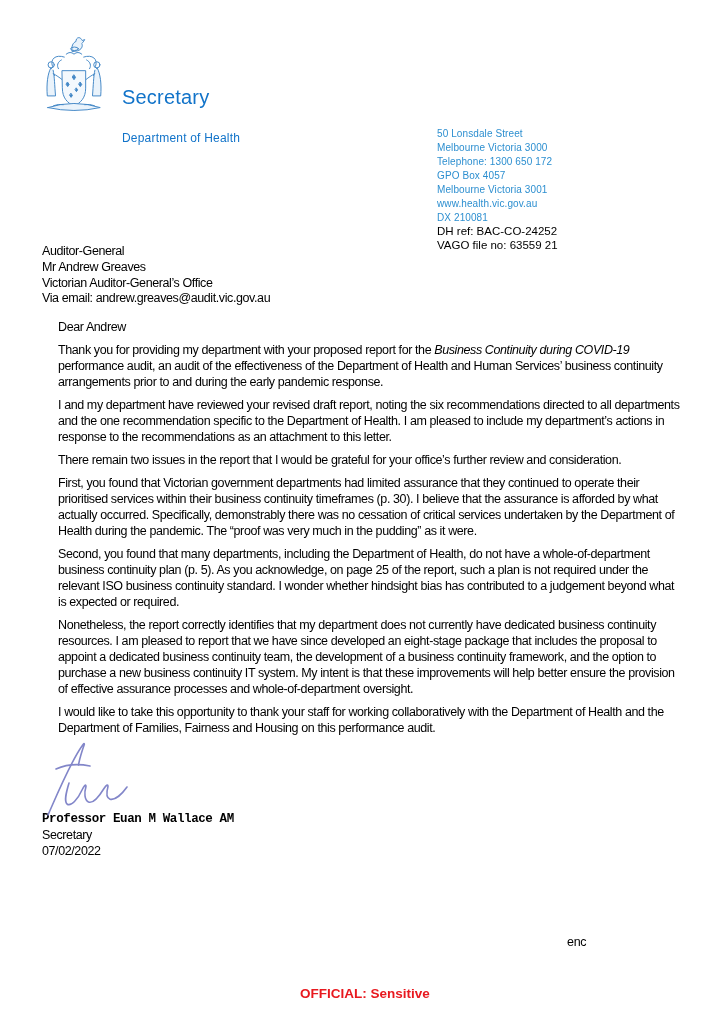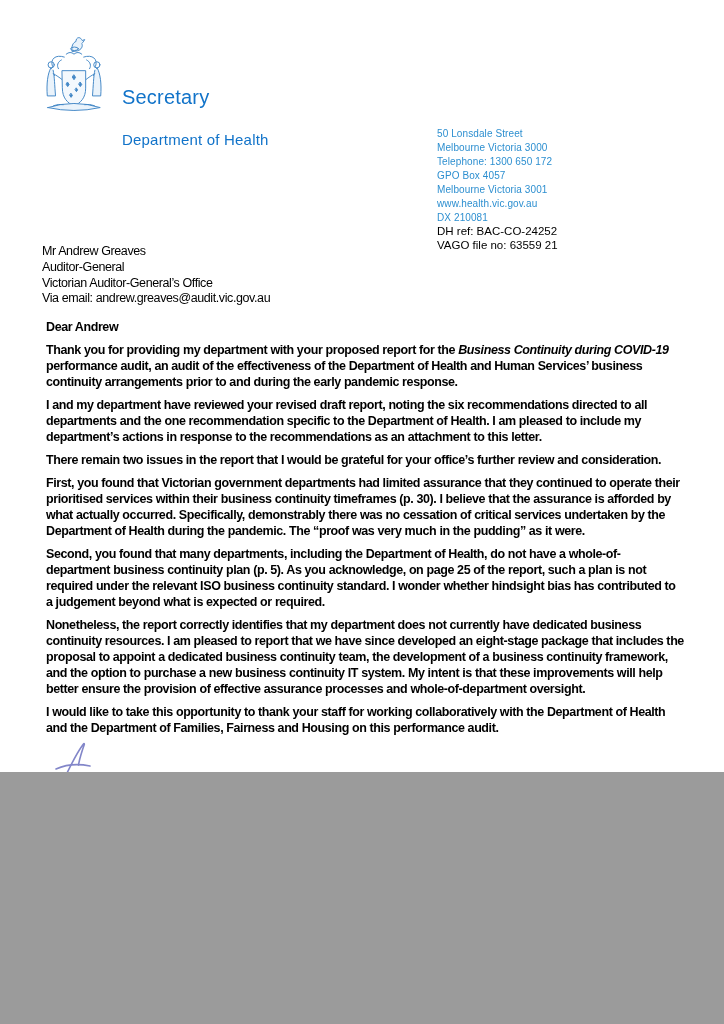--- a/index.html
+++ b/index.html
@@ -1,52 +1,52 @@
 <!DOCTYPE html>
 <html><head>
 <meta charset="utf-8">
 <style>
   * { margin:0; padding:0; box-sizing:border-box; }
   html,body { background:#9b9b9b; }
   .page {
     position:relative;
-    width:724px; height:772px;
+    width:724px; height:1024px;
     margin:0 auto;
     background:#ffffff;
     font-family:"Liberation Sans", sans-serif;
     color:#000;
     overflow:hidden;
   }
   
   .crest { position:absolute; left:40px; top:34px; width:68px; height:84px; }
   .org-title {
     position:absolute; left:122px; top:86px;
     font-size:20px; color:#1173c9; letter-spacing:0.2px;
   }
   .org-subtitle {
     position:absolute; left:122px; top:131px;
-    font-size:15px; color:#1173c9; letter-spacing:0.2px;
+    font-size:12px; color:#1173c9; letter-spacing:0.2px;
   }
   .address-block {
     position:absolute; left:437px; top:127px;
     font-size:10px; line-height:14px; color:#2d8fd0;
     letter-spacing:0.1px;
   }
   .ref-block {
     position:absolute; left:437px; top:224px;
     font-size:11.5px; line-height:14px; color:#000;
   }
   
   .letter {
     position:absolute; left:42px; top:244px; width:642px;
     font-size:12.5px; line-height:16px; letter-spacing:-0.4px;
   }
   .recipient { line-height:15.8px; margin-bottom:12px; }
   .salutation { margin-bottom:7px; }
-  .letter p { margin:0 0 7px 4px;font-weight:bold; }
+  .letter p { margin:0 0 7px 16px; }
   .letter .it { font-style:italic; }
   .valediction { margin-bottom:0; }
   .signature-wrap { height:68px; position:relative; }
   .signature-wrap svg { position:absolute; left:0; top:-4px; }
   .signatory-name { font-weight:bold;font-family:Liberation Mono, monospace; }
   
   .enc { position:absolute; left:567px; top:935px; font-size:12.5px; letter-spacing:-0.3px; }
   .vic-logo { position:absolute; left:540px; top:933px; width:78px; height:52px; }
   .vic-logo svg { position:absolute; left:0; top:0; }
   .vic-word {
@@ -114,22 +114,22 @@
     <div>DX 210081</div>
   </div>
 
   <div class="ref-block">
     <div>DH ref: BAC-CO-24252</div>
     <div>VAGO file no: 63559 21</div>
   </div>
 
   <div class="letter">
     <div class="recipient">
+      <div>Auditor-General</div>
       <div>Mr Andrew Greaves</div>
-      <div>Auditor-General</div>
       <div>Victorian Auditor-General’s Office</div>
       <div>Via email: andrew.greaves@audit.vic.gov.au</div>
     </div>
 
     <p class="salutation">Dear Andrew</p>
 
     <p><span>Thank you for providing my department with your proposed report for the </span><span class="it">Business Continuity during COVID-19</span><span> performance audit, an audit of the effectiveness of the Department of Health and Human Services’ business continuity arrangements prior to and during the early pandemic response.</span></p>
     <p>I and my department have reviewed your revised draft report, noting the six recommendations directed to all departments and the one recommendation specific to the Department of Health. I am pleased to include my department’s actions in response to the recommendations as an attachment to this letter.</p>
     <p>There remain two issues in the report that I would be grateful for your office’s further review and consideration.</p>
     <p>First, you found that Victorian government departments had limited assurance that they continued to operate their prioritised services within their business continuity timeframes (p. 30). I believe that the assurance is afforded by what actually occurred. Specifically, demonstrably there was no cessation of critical services undertaken by the Department of Health during the pandemic. The “proof was very much in the pudding” as it were.</p>

